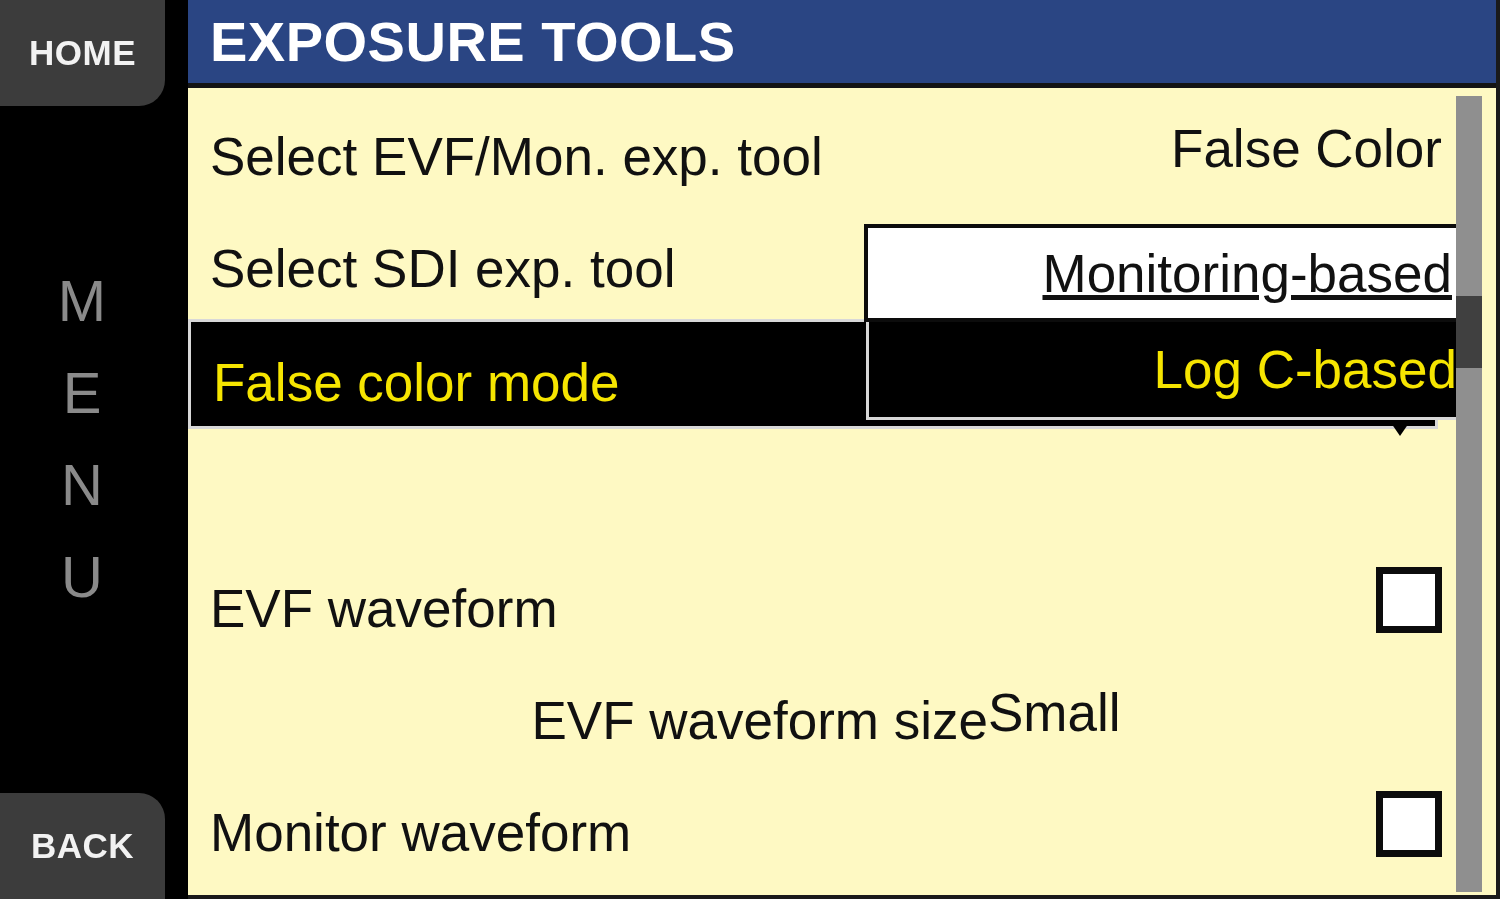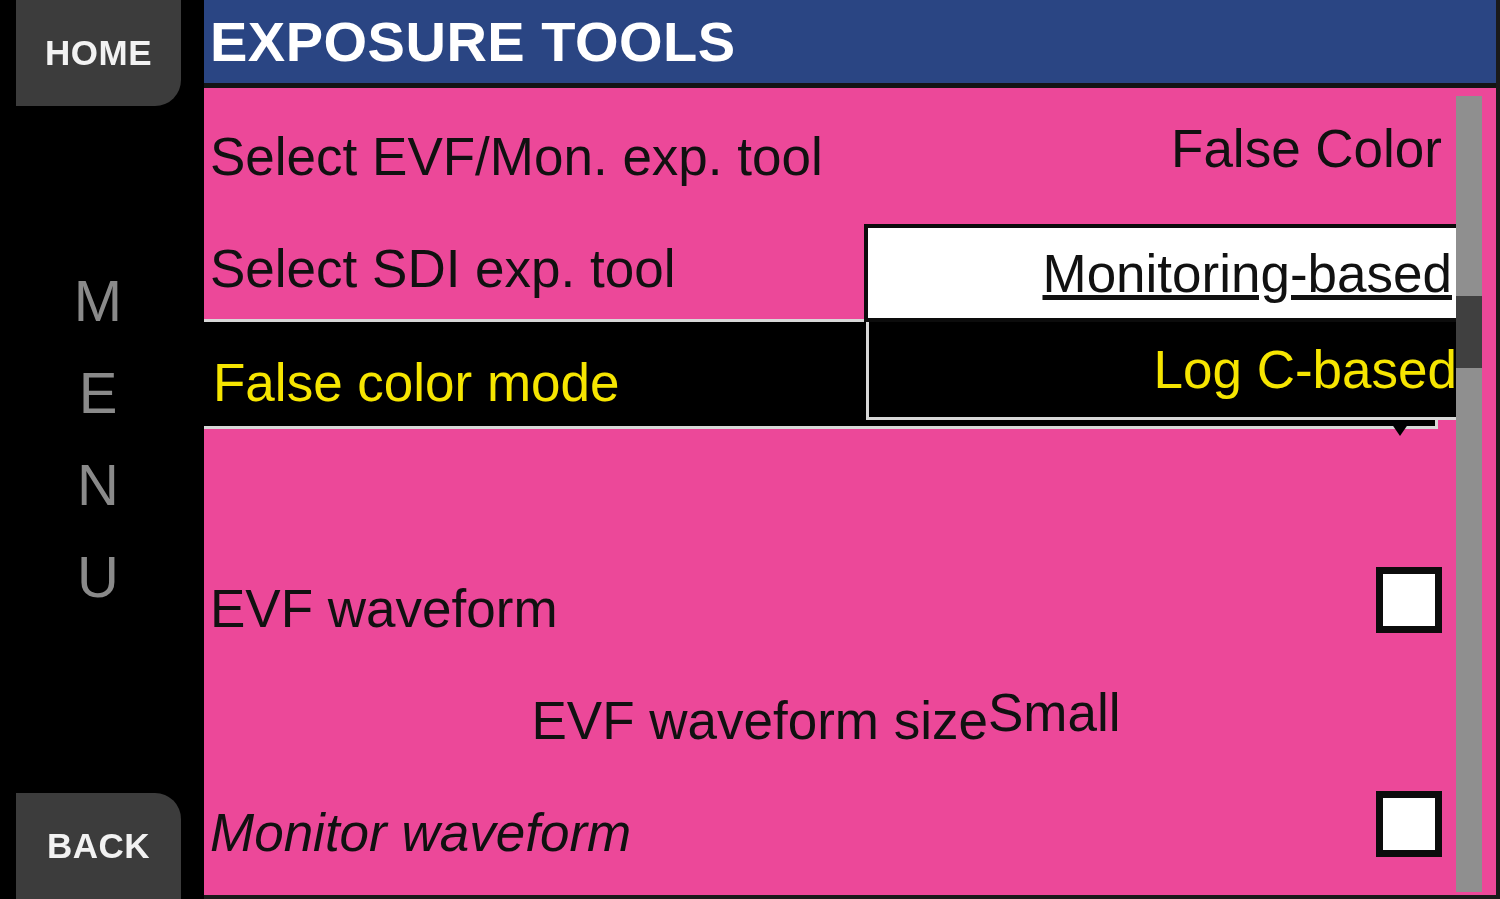--- a/index.html
+++ b/index.html
@@ -10,21 +10,21 @@
     overflow:hidden;
   }
   #screen {
     position:relative;
     width:1500px; height:899px;
     background:#000;
   }
 
   
   #sidebar {
-    position:absolute; left:16px; top:0;
+    position:absolute; left:0; top:0;
     width:188px; height:899px;
     background:#000;
     z-index:5;
   }
   .softkey {
     position:absolute;
     left:0;
     width:165px;
     background:#3c3c3c;
     color:#f2f2f2;
@@ -54,21 +54,21 @@
     text-align:center;
     letter-spacing:1px;
   }
   #menu-label span { display:block; }
 
   
   #content {
     position:absolute;
     left:188px; top:0;
     width:1312px; height:899px;
-    background:#ec4899;
+    background:#fef9c3;
     border-bottom:4px solid #1a1a1a;
     border-right:4px solid #1a1a1a;
     overflow:hidden;
   }
   #titlebar {
     position:absolute;
     left:0; top:0;
     width:1312px; height:88px;
     background:#2a4583;
     border-bottom:5px solid #141414;
@@ -236,21 +236,21 @@
       <div class="row" style="top:452px;">
         <span class="label">EVF waveform</span>
         <span class="checkbox"></span>
       </div>
 
       <div class="row" style="top:564px;justify-content:center;">
         <span class="label">EVF waveform size</span>
         <span class="value">Small</span>
       </div>
 
-      <div class="row" style="top:676px;font-style:italic;">
+      <div class="row" style="top:676px;">
         <span class="label">Monitor waveform</span>
         <span class="checkbox"></span>
       </div>
 
     </div>
 
     <div id="dropdown">
       <div class="dd-opt current">
         <span>Monitoring-based</span>
       </div>

